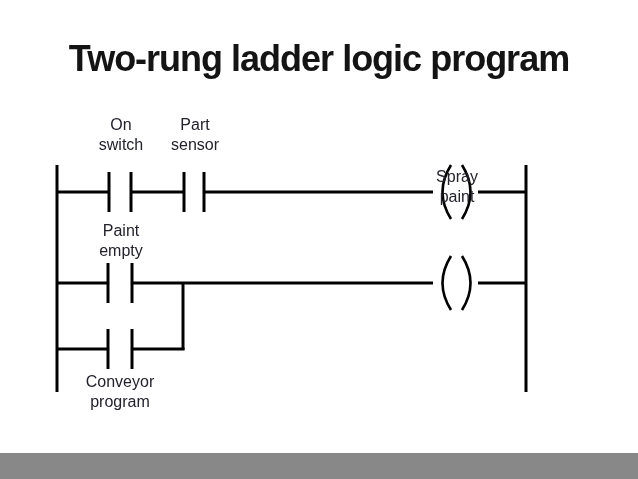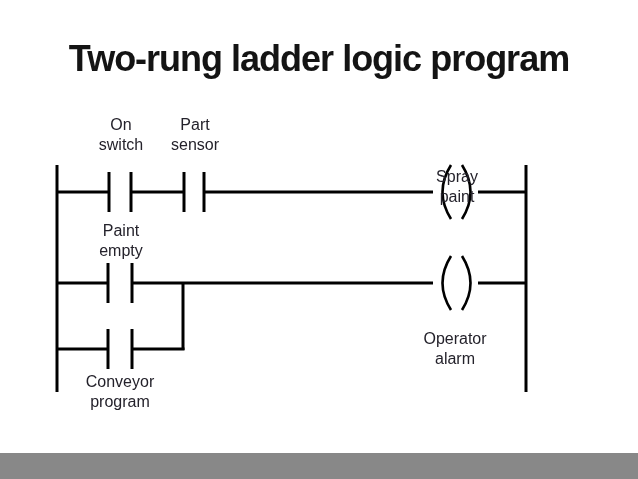--- a/index.html
+++ b/index.html
@@ -126,17 +126,15 @@
     <div class="lbl lbl-on-switch">On
 switch</div>
     <div class="lbl lbl-part-sensor">Part
 sensor</div>
     <div class="lbl lbl-spray-paint">Spray
 paint</div>
     <div class="lbl lbl-paint-empty">Paint
 empty</div>
     <div class="lbl lbl-conveyor-stopped">Conveyor
 program</div>
-    <div class="lbl lbl-operator-alarm">Operator
-alarm</div>
   </div>
 
 </div>
 
 </body></html>

